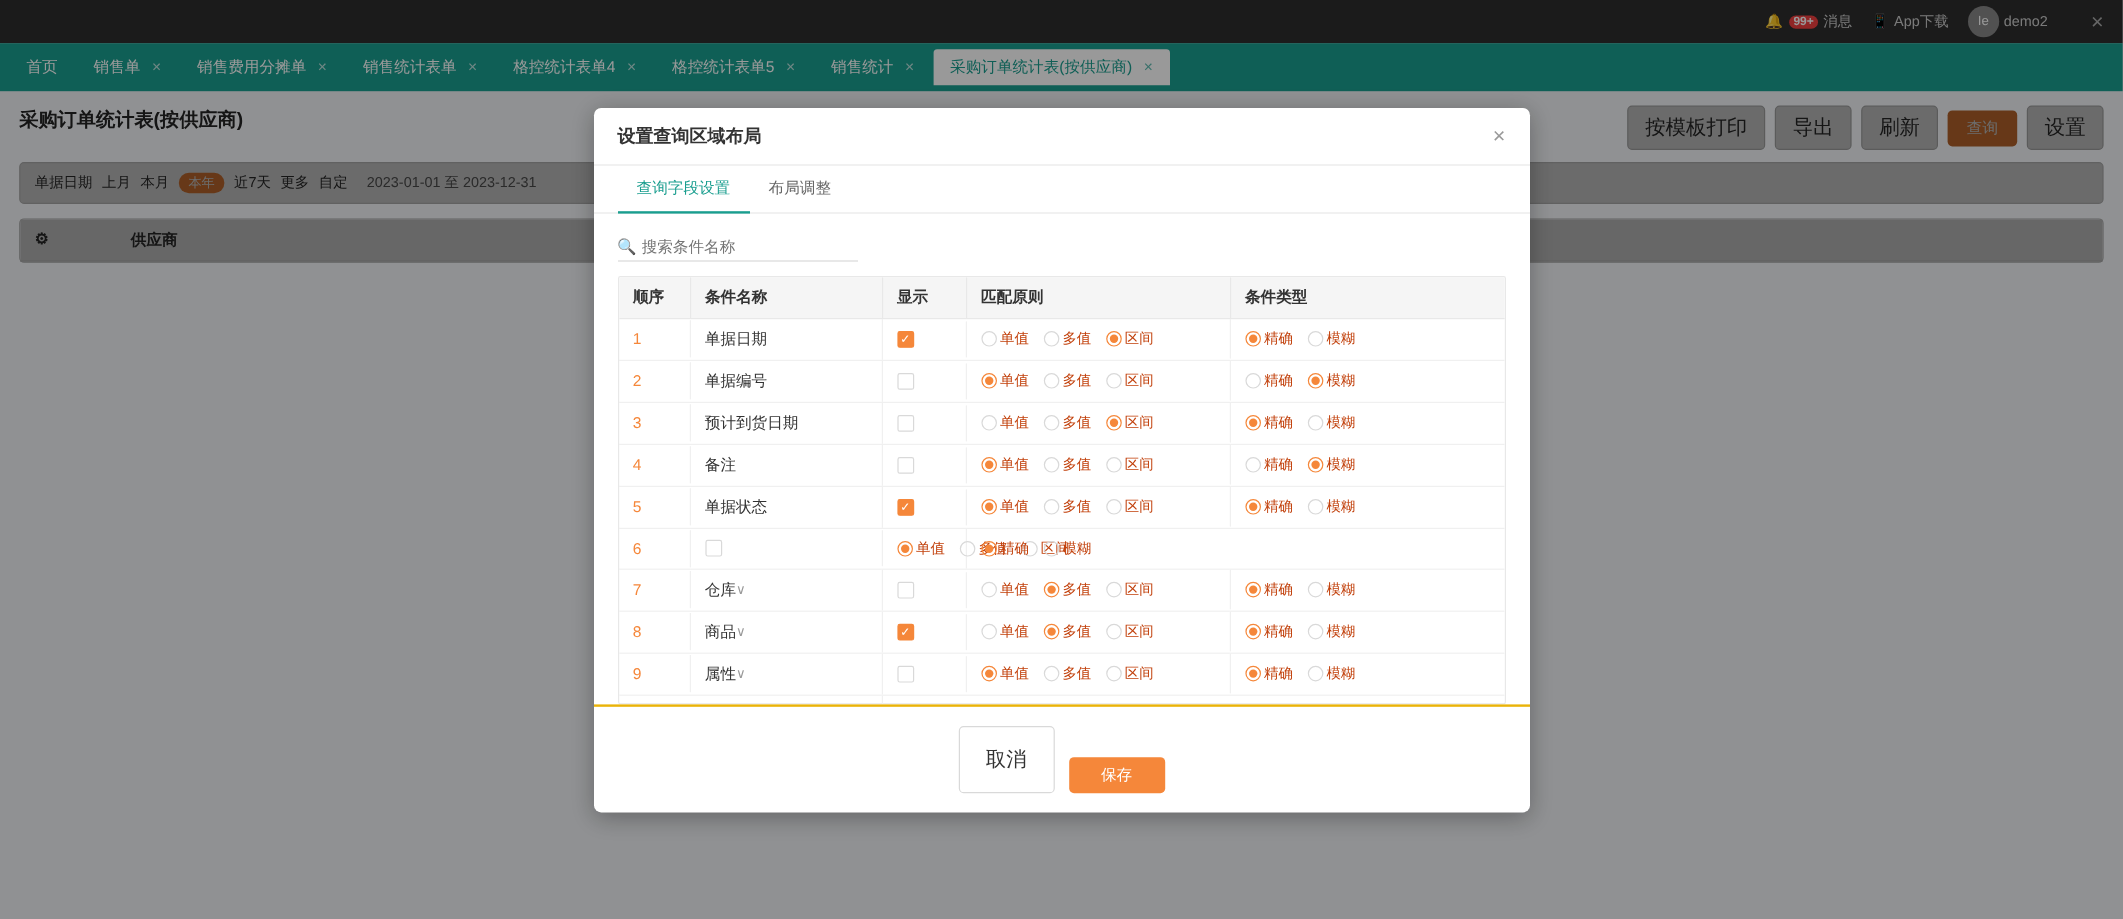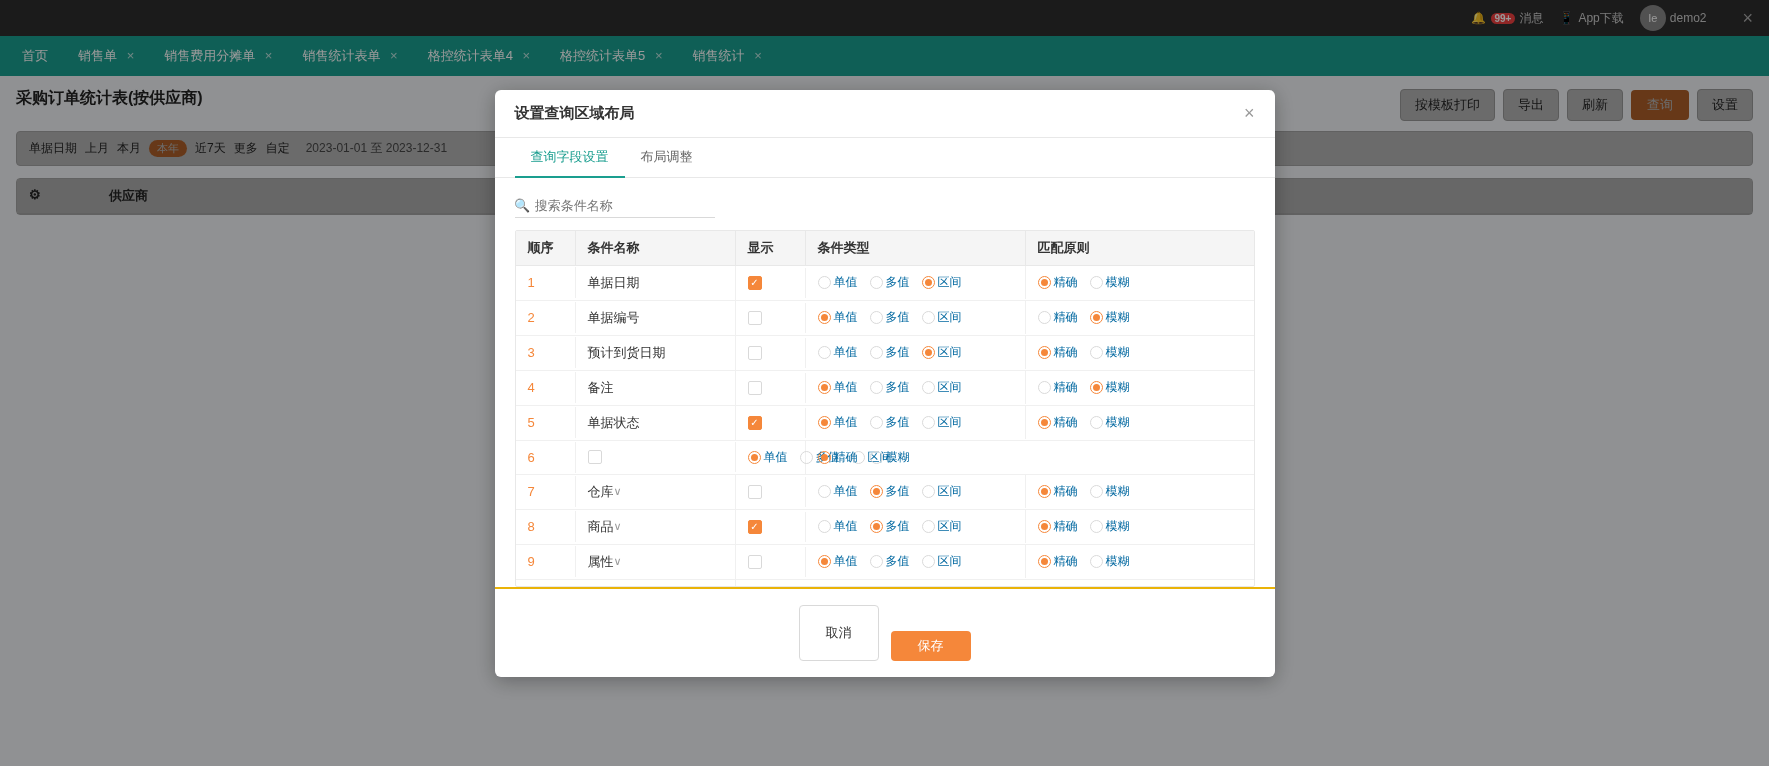--- a/index.html
+++ b/index.html
@@ -78,21 +78,21 @@
       cursor: pointer;
       font-size: 13px;
     }
     .btn-white {
       background: white;
       color: #333;
       border: 1px solid #d9d9d9;
       border-radius: 4px;
       padding: 6px 14px;
       cursor: pointer;
-      font-size: 13px;
+      font-size: 17px;
     }
     .date-tag {
       background: #f5873a;
       color: white;
       border-radius: 10px;
       padding: 1px 8px;
       font-size: 11px;
     }
 
     
@@ -253,21 +253,21 @@
       display: flex;
       align-items: center;
       gap: 12px;
     }
     .radio-item {
       display: flex;
       align-items: center;
       gap: 3px;
       cursor: pointer;
       font-size: 12px;
-      color: #0369a1;
+      color: #c2410c;
       white-space: nowrap;
     }
     .radio-circle {
       width: 13px; height: 13px;
       border-radius: 50%;
       border: 1px solid #d9d9d9;
       display: flex;
       align-items: center;
       justify-content: center;
       flex-shrink: 0;
@@ -321,20 +321,21 @@
 </div>
 
 <div class="nav-bar">
   <div class="nav-tab">首页</div>
   <div class="nav-tab">销售单 <span class="tab-close">×</span></div>
   <div class="nav-tab">销售费用分摊单 <span class="tab-close">×</span></div>
   <div class="nav-tab">销售统计表单 <span class="tab-close">×</span></div>
   <div class="nav-tab">格控统计表单4 <span class="tab-close">×</span></div>
   <div class="nav-tab">格控统计表单5 <span class="tab-close">×</span></div>
   <div class="nav-tab">销售统计 <span class="tab-close">×</span></div>
+  <div class="nav-tab active">采购订单统计表(按供应商) <span class="tab-close">×</span></div>
 </div>
 
 <div style="filter: brightness(0.7); padding: 12px 16px;">
   <div style="display:flex; align-items:center; justify-content:space-between; margin-bottom:10px;">
     <div class="page-title">采购订单统计表(按供应商)</div>
     <div style="display:flex; gap:8px; align-items:center;">
       <button class="btn-white">按模板打印</button>
       <button class="btn-white">导出</button>
       <button class="btn-white">刷新</button>
       <button class="btn-orange">查询</button>
@@ -378,22 +379,22 @@
       <div class="search-bar">
         <span class="search-icon">🔍</span>
         <input type="text" placeholder="搜索条件名称" style="">
       </div>
 
       <div class="grid-container">
         <div class="grid-header">
           <div class="grid-header-cell">顺序</div>
           <div class="grid-header-cell">条件名称</div>
           <div class="grid-header-cell">显示</div>
+          <div class="grid-header-cell">匹配原则</div>
           <div class="grid-header-cell">条件类型</div>
-          <div class="grid-header-cell">匹配原则</div>
         </div>
         <div class="scrollbar-area">
 
           <div class="grid-row">
             <div class="grid-cell">
                 <span class="order-num">1</span>
               </div>
             <div class="grid-cell">单据日期</div>
             <div class="grid-cell">
               <div class="cb checked"></div>

